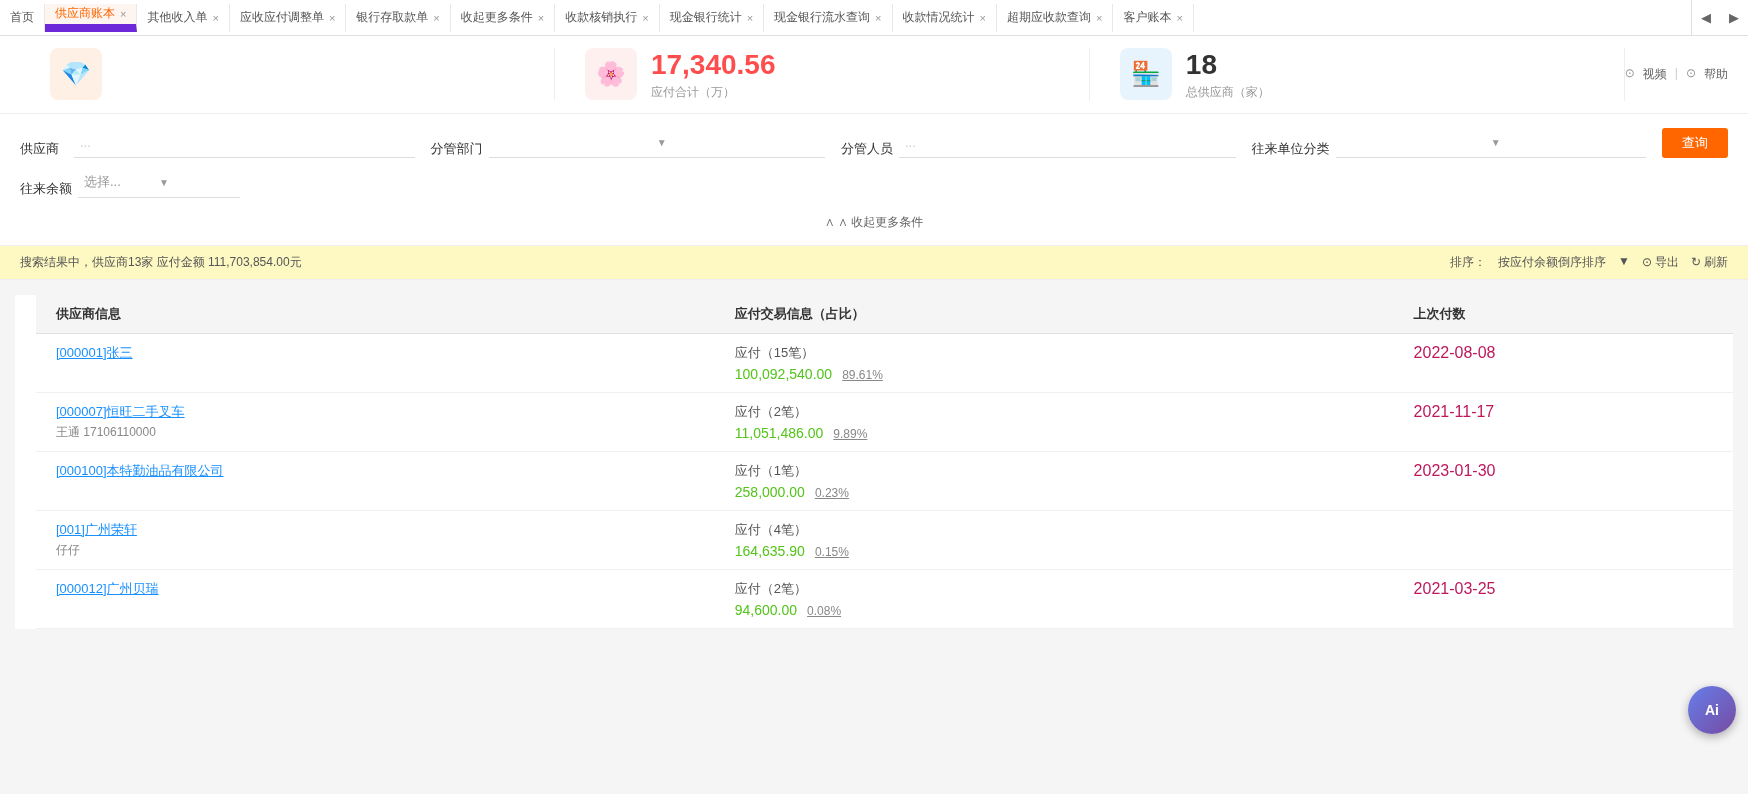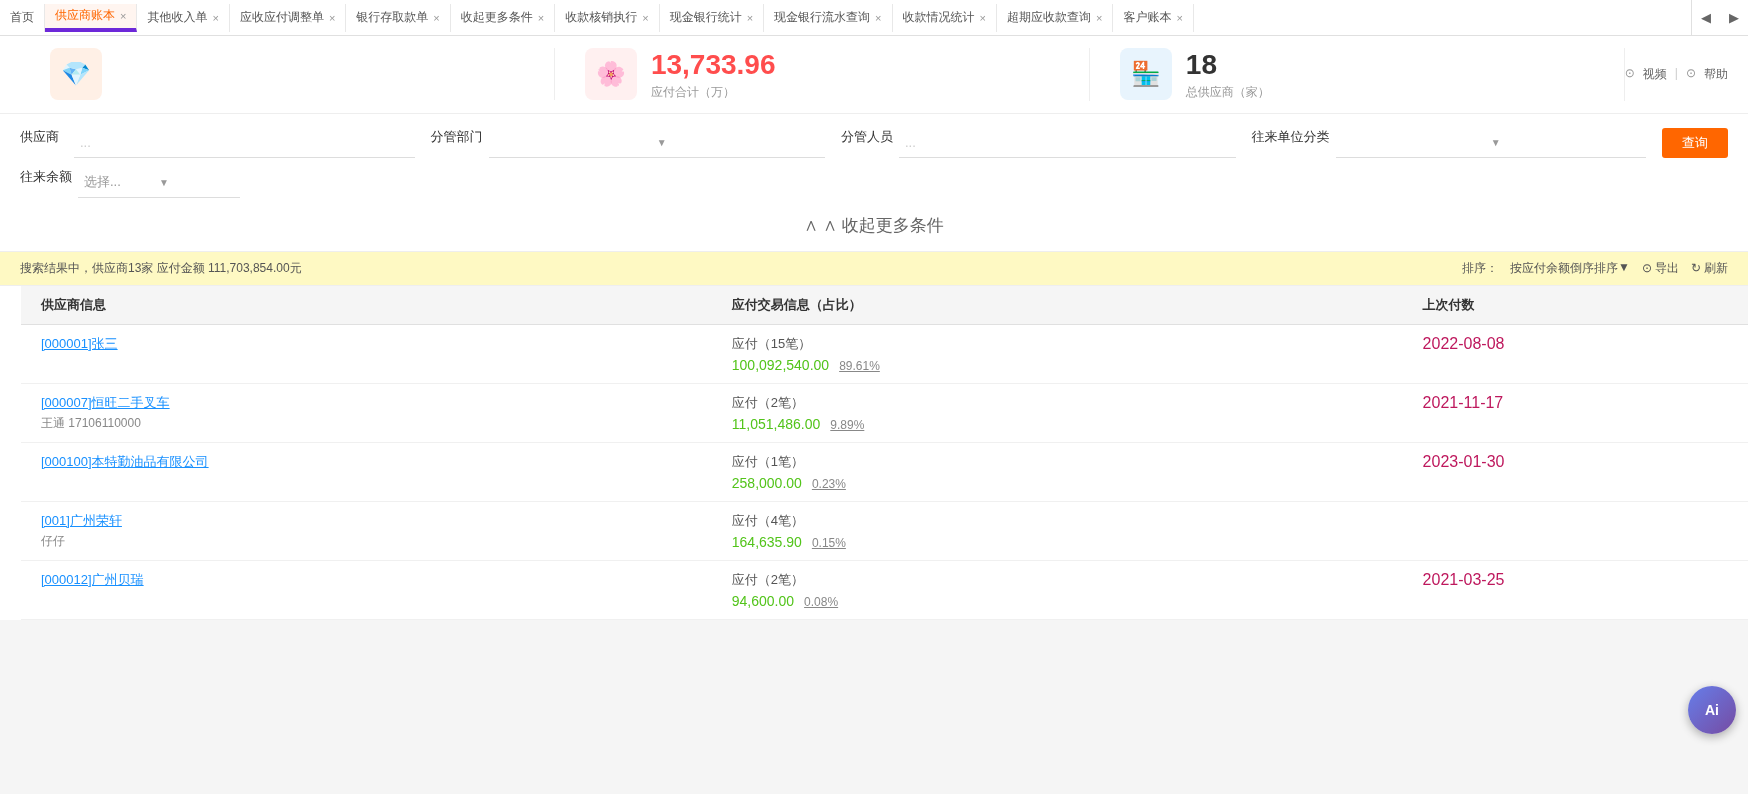--- a/index.html
+++ b/index.html
@@ -19,21 +19,21 @@
       align-items: center;
       padding: 0 10px;
       height: 28px;
       font-size: 12px;
       color: #555;
       white-space: nowrap;
       border-right: 1px solid #e8e8e8;
       cursor: pointer;
       flex-shrink: 0;
     }
-    .nav-tab.active { color: #ff6600; background: #fff5f0; border-bottom: 4px solid #6d28d9; }
+    .nav-tab.active { color: #ff6600; background: #fff5f0; border-bottom: 8px solid #6d28d9; }
     .nav-tab .close-x { margin-left: 5px; color: #999; font-size: 11px; }
     .nav-arrows { display: flex; align-items: center; margin-left: auto; border-left: 1px solid #e0e0e0; }
     .nav-arrow-btn { width: 28px; height: 36px; display: flex; align-items: center; justify-content: center; cursor: pointer; color: #666; }
 
     
     .summary-area {
       display: flex;
       background: #fff;
       padding: 12px 20px;
       border-bottom: 1px solid #eee;
@@ -85,21 +85,21 @@
       border-bottom: 1px solid #eee;
     }
     .filter-row {
       display: flex;
       align-items: center;
       gap: 16px;
       margin-bottom: 10px;
     }
     .filter-item {
       display: flex;
-      align-items: flex-start;
+      align-items: flex-end;
       gap: 6px;
       flex: 1;
     }
     .filter-label {
       font-size: 13px;
       color: #333;
       white-space: nowrap;
       min-width: 48px;
     }
     .filter-input {
@@ -132,21 +132,21 @@
       border: none;
       border-radius: 3px;
       padding: 6px 20px;
       font-size: 13px;
       cursor: pointer;
       white-space: nowrap;
     }
     .collapse-bar {
       text-align: center;
       padding: 6px 0;
-      font-size: 17px;
+      font-size: 12px;
       color: #666;
       cursor: pointer;
     }
 
     
     .result-bar {
       display: flex;
       align-items: center;
       padding: 8px 20px;
       background: #fef9c3;
@@ -158,36 +158,36 @@
       margin-left: auto;
       display: flex;
       align-items: center;
       gap: 12px;
       font-size: 12px;
       color: #555;
     }
     .sort-area .sort-btn {
       display: flex;
       align-items: flex-start;
-      gap: 0;
+      gap: 12px;
       cursor: pointer;
       color: #555;
     }
     .sort-area .action-btn {
       display: flex;
       align-items: center;
       gap: 3px;
       cursor: pointer;
       color: #555;
     }
 
     
     .table-container {
       background: #fff;
-      margin: 0;
+      margin: 15px;
       overflow-x: auto;
       padding-left: 21px;
     }
     .data-table {
       width: 100%;
       border-collapse: collapse;
     }
     .data-table thead tr {
       background: #f5f5f5;
       border-bottom: 1px solid #e0e0e0;
@@ -298,21 +298,21 @@
   </div>
 </div>
 
 <div class="summary-area">
   <div class="summary-card">
     <div class="summary-icon icon-orange">💎</div>
   </div>
   <div class="summary-card">
     <div class="summary-icon icon-pink">🌸</div>
     <div class="summary-info">
-      <div class="big-num">13,733.96</div>
+      <div class="big-num">17,340.56</div>
       <div class="label">应付合计（万）</div>
     </div>
   </div>
   <div class="summary-card">
     <div class="summary-icon icon-blue">🏪</div>
     <div class="summary-info">
       <div class="big-num" style="color:#333;">18</div>
       <div class="label">总供应商（家）</div>
     </div>
   </div>

